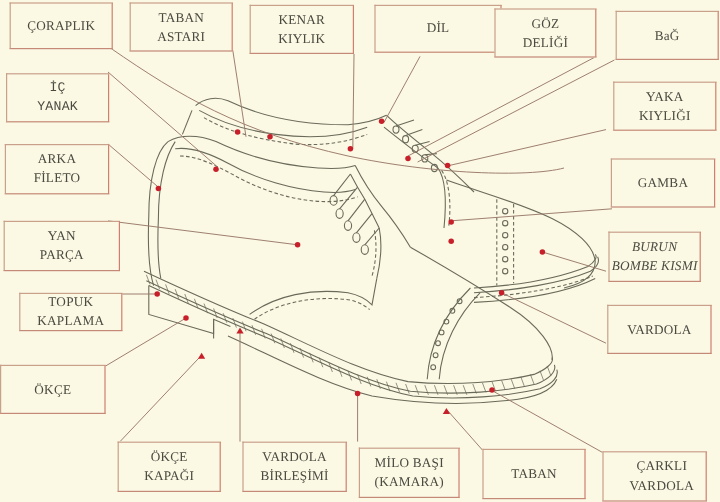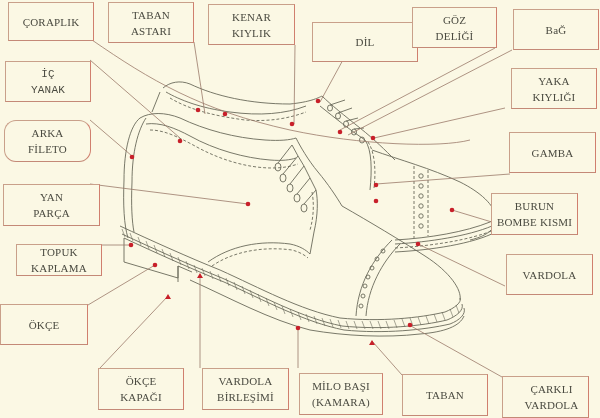--- a/index.html
+++ b/index.html
@@ -169,34 +169,34 @@
     <path d="M372,340 l-3,5 h6 z"></path>
     <circle cx="410" cy="325" r="2.3"></circle>
   </g>
 </svg>
 
 <div class="label-box" style="left:8px;top:2px;width:86px;height:39px;">ÇORAPLIK</div>
 <div class="label-box" style="left:108px;top:2px;width:86px;height:41px;">TABAN
 ASTARI</div>
 <div class="label-box" style="left:208px;top:4px;width:87px;height:41px;">KENAR
 KIYLIK</div>
-<div class="label-box" style="left:312px;top:22px;width:106px;height:40px;">DİL</div>
+<div class="label-box" style="left:312px;top:4px;width:106px;height:40px;">DİL</div>
 <div class="label-box" style="left:412px;top:7px;width:85px;height:41px;">GÖZ
 DELİĞİ</div>
 <div class="label-box" style="left:513px;top:9px;width:86px;height:41px;">BaĞ</div>
 <div class="label-box" style="left:5px;top:61px;width:86px;height:41px;font-family:Liberation Mono, monospace;">İÇ
 YANAK</div>
 <div class="label-box" style="left:511px;top:68px;width:86px;height:41px;">YAKA
 KIYLIĞI</div>
-<div class="label-box" style="left:4px;top:120px;width:87px;height:42px;border-radius:12px;">ARKA
+<div class="label-box" style="left:4px;top:120px;width:87px;height:42px;">ARKA
 FİLETO</div>
 <div class="label-box" style="left:509px;top:132px;width:87px;height:41px;">GAMBA</div>
 <div class="label-box" style="left:3px;top:184px;width:97px;height:42px;">YAN
 PARÇA</div>
-<div class="label-box" style="left:491px;top:193px;width:87px;height:42px;">BURUN
+<div class="label-box" style="left:507px;top:193px;width:77px;height:42px;font-style:italic;">BURUN
 BOMBE KISMI</div>
 <div class="label-box" style="left:16px;top:244px;width:86px;height:32px;">TOPUK
 KAPLAMA</div>
 <div class="label-box" style="left:506px;top:254px;width:87px;height:41px;">VARDOLA</div>
 <div class="label-box" style="left:0px;top:304px;width:88px;height:41px;">ÖKÇE</div>
 <div class="label-box" style="left:98px;top:368px;width:86px;height:42px;">ÖKÇE
 KAPAĞI</div>
 <div class="label-box" style="left:202px;top:368px;width:87px;height:42px;">VARDOLA
 BİRLEŞİMİ</div>
 <div class="label-box" style="left:299px;top:373px;width:84px;height:42px;">MİLO BAŞI

